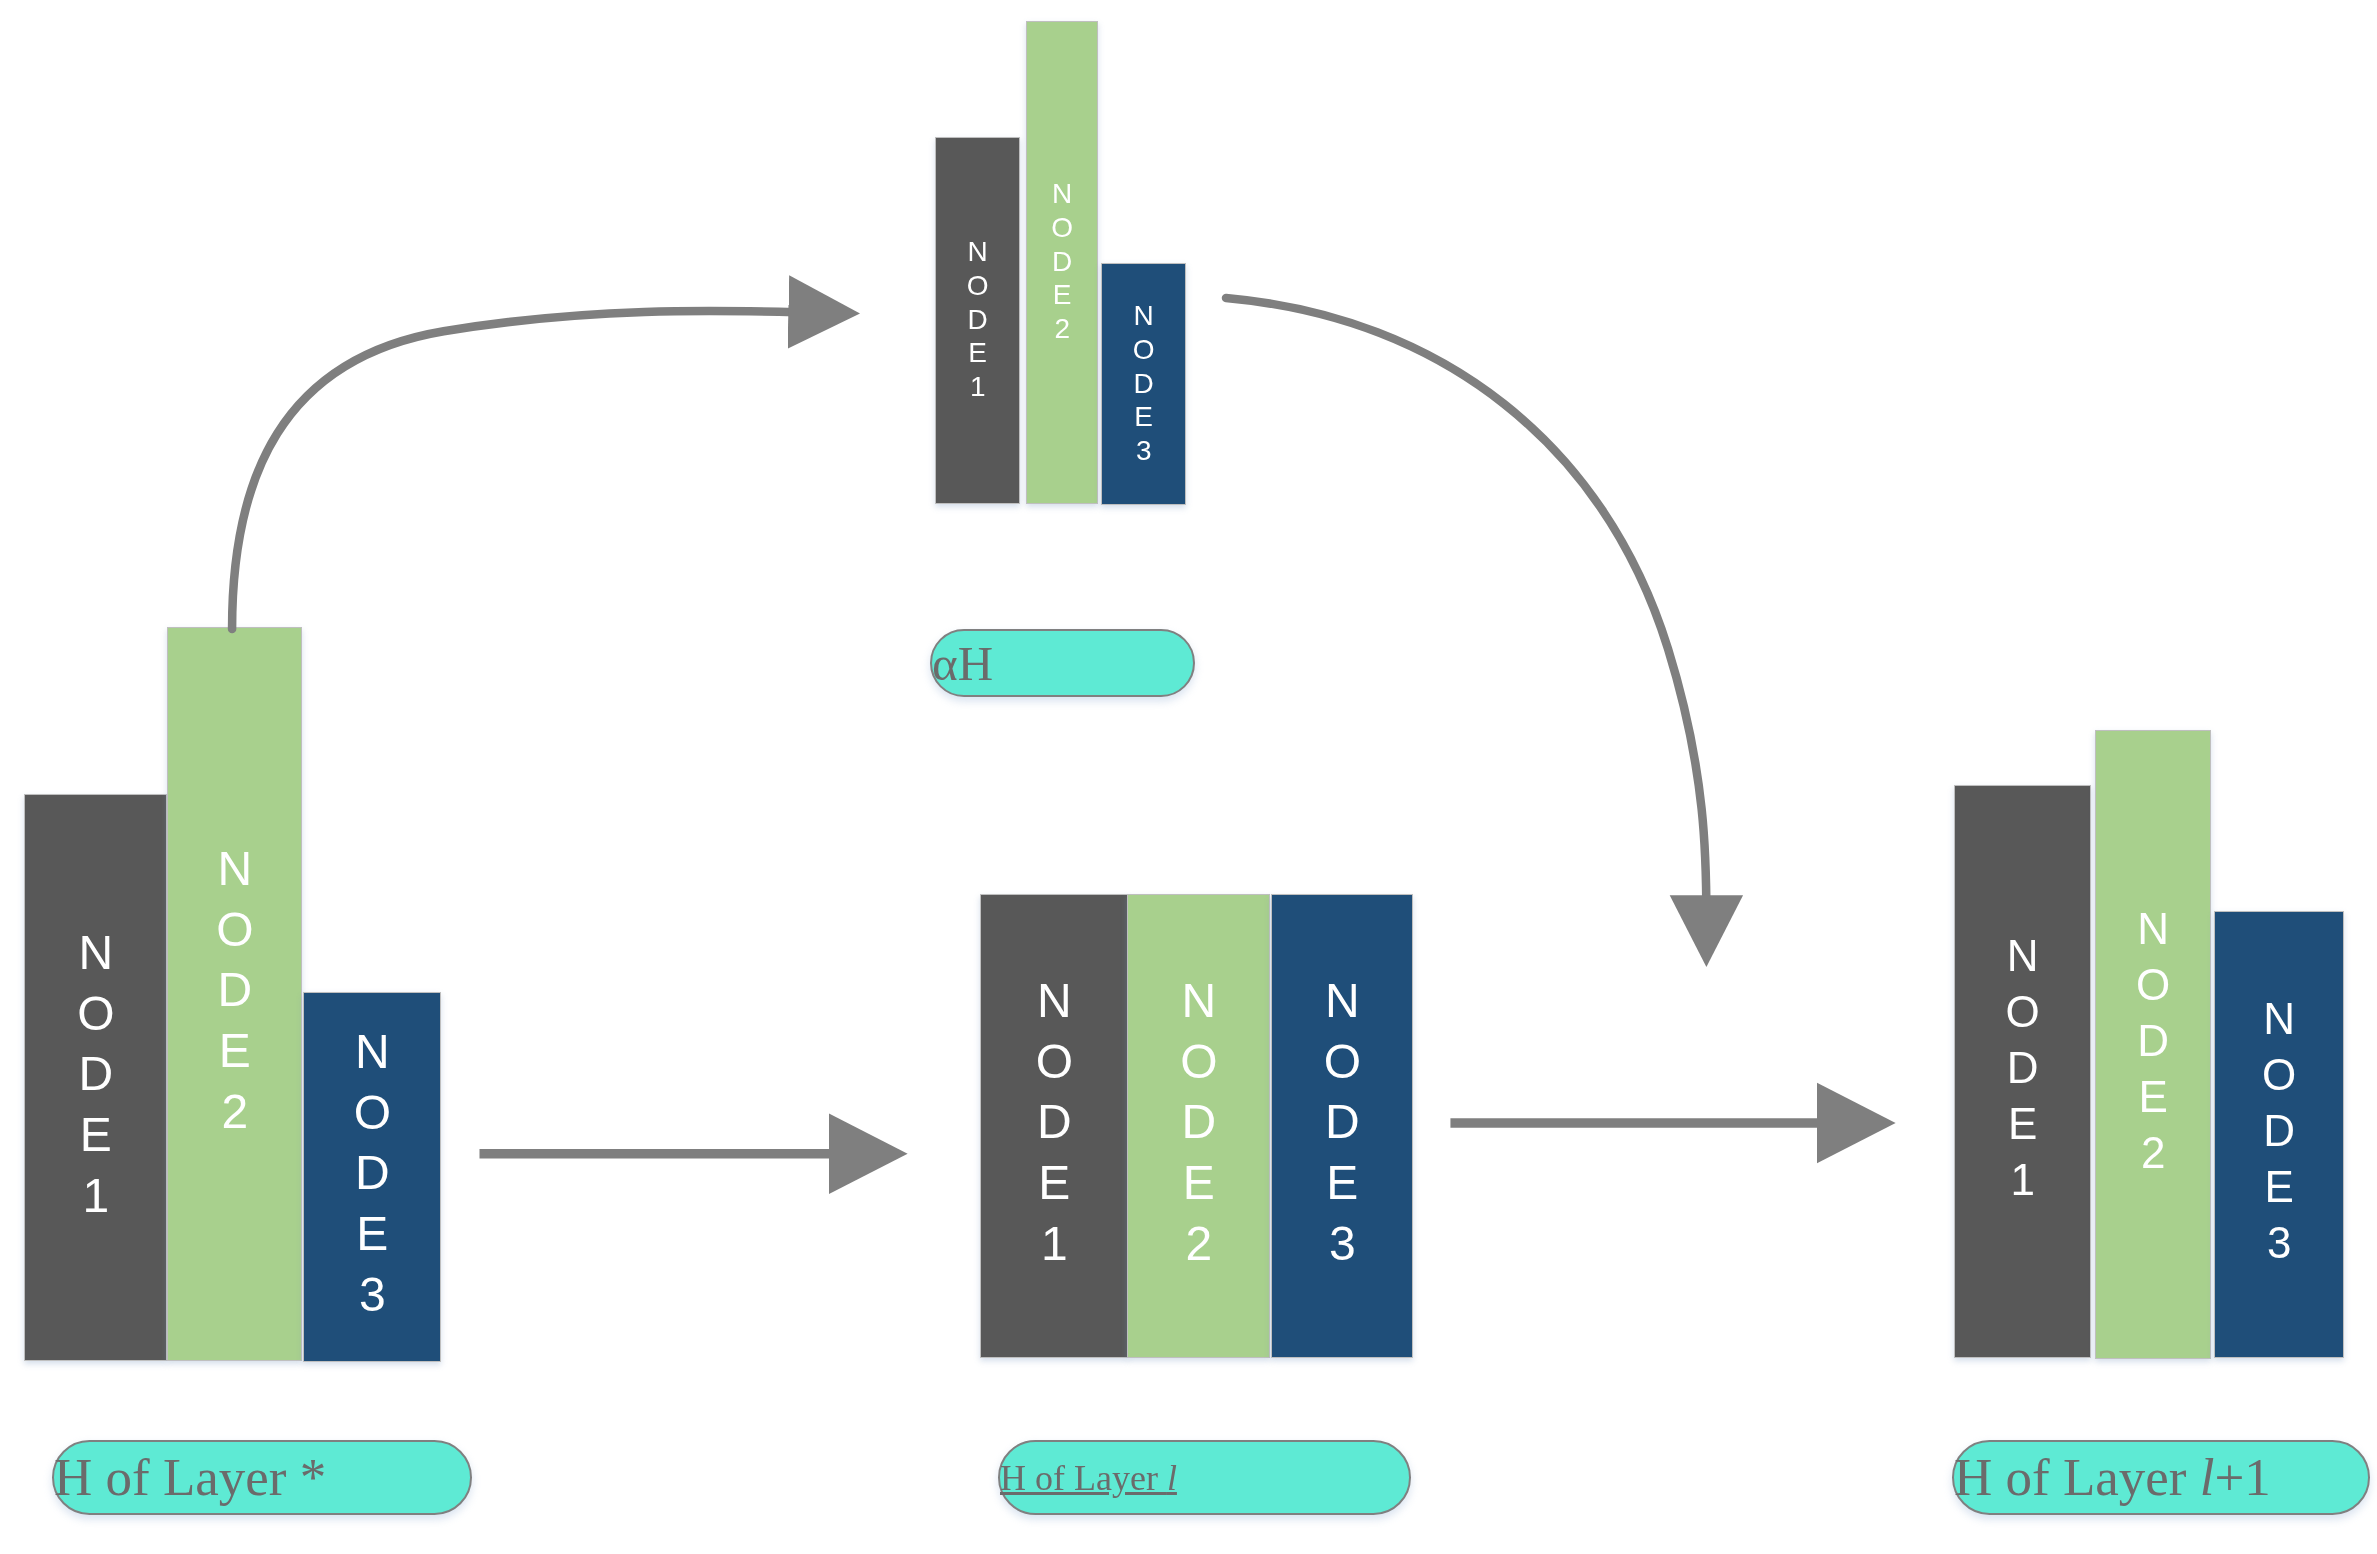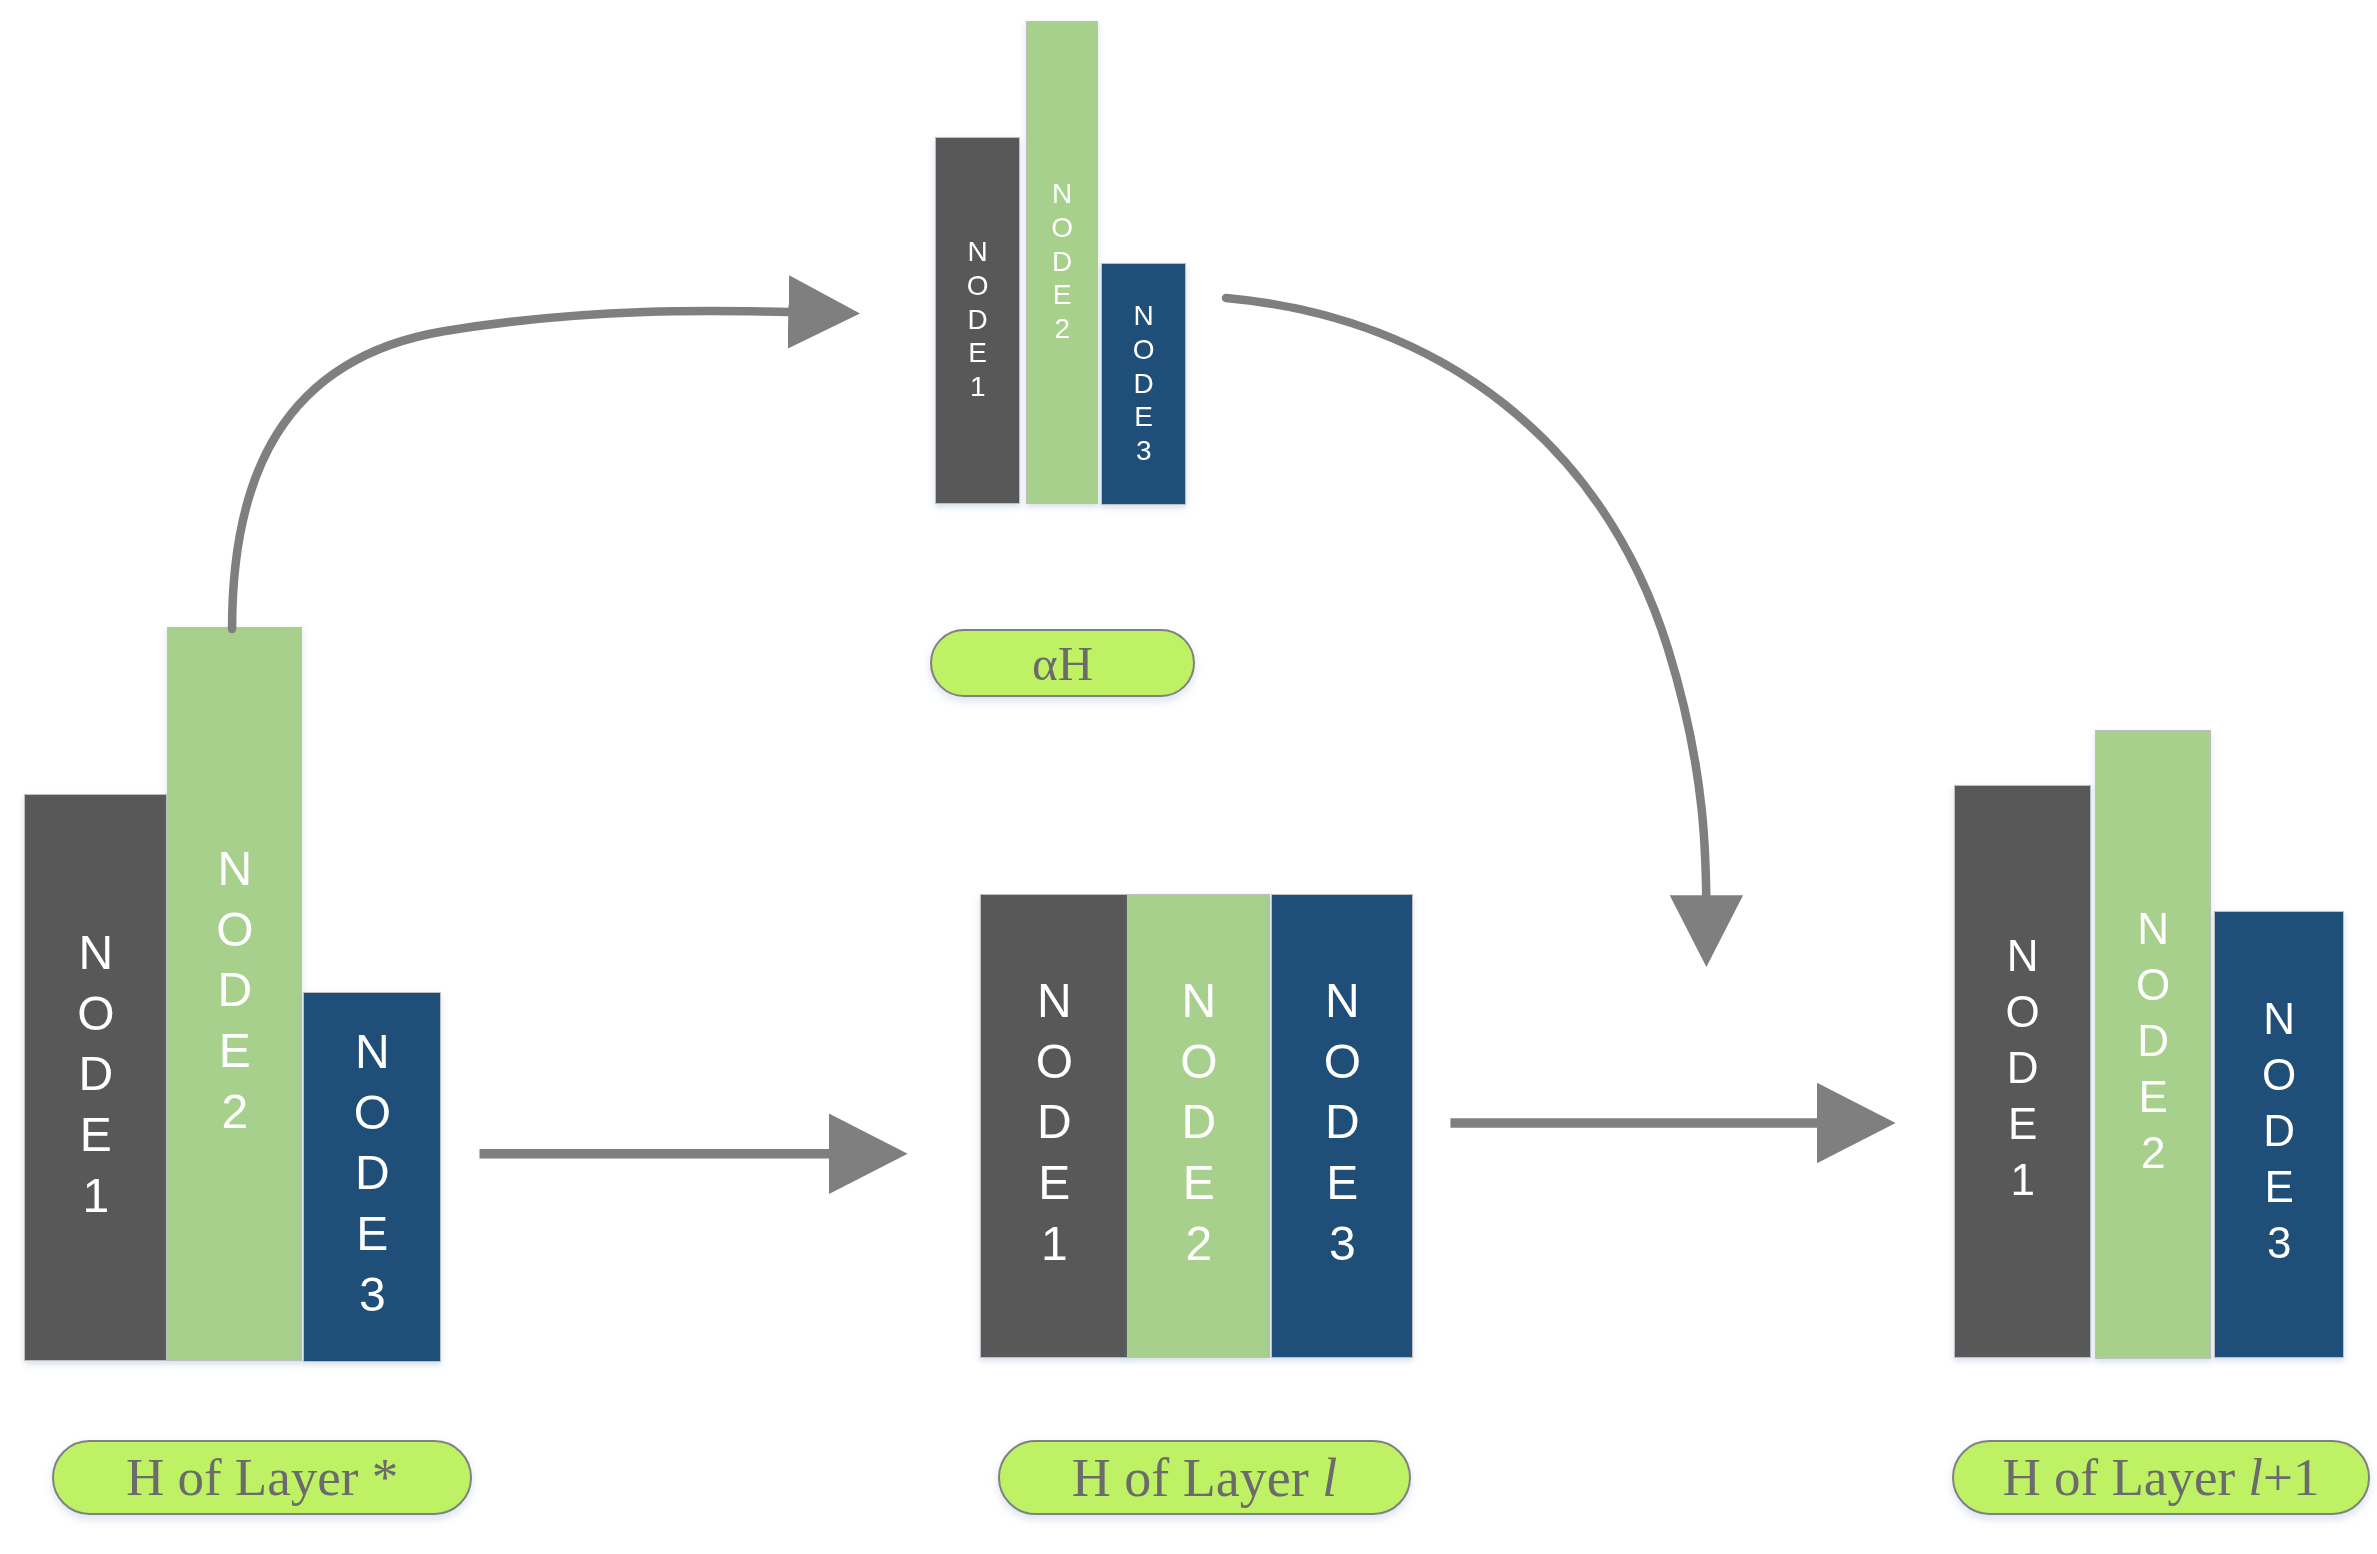--- a/index.html
+++ b/index.html
@@ -50,26 +50,25 @@
   .g3 .vlabel { font-size: 48px; }
   
   .g4 .vlabel { font-size: 44px; }
 
   
   .pill {
     position: absolute;
     box-sizing: border-box;
     border: 2.6px solid #808080;
     border-radius: 853px;
-    background: #bef264;
+    background: #5eead4;
     color: #6b6b6b;
     font-family: "Liberation Serif", serif;
     display: flex;
     align-items: center;
-    justify-content: center;
     box-shadow: 0 4.3px 8.5px rgba(140,170,210,0.33);
     white-space: nowrap;
   }
   .pill .txt { line-height: 1; }
   .pill em { font-style: italic; }
 
   
   #arrows {
     position: absolute;
     left: 0; top: 0;
@@ -114,21 +113,21 @@
   <div class="bar g3 c-gray" style="left:980px; top:894px; width:148px; height:464px;">
     <span class="vlabel">NODE1</span>
   </div>
   <div class="bar g3 c-green" style="left:1127px; top:894px; width:143px; height:464px;">
     <span class="vlabel">NODE2</span>
   </div>
   <div class="bar g3 c-blue" style="left:1271px; top:894px; width:142px; height:464px;">
     <span class="vlabel">NODE3</span>
   </div>
 
-  <div class="pill" style="left:998px; top:1440px; width:413px; height:75px; font-size:54px;">
+  <div class="pill" style="left:998px; top:1440px; width:413px; height:75px; font-size:36px;text-decoration:underline;">
     <span class="txt"><span>H of Layer </span><em>l</em></span>
   </div>
 
   <div class="bar g4 c-gray" style="left:1954px; top:785px; width:137px; height:573px;">
     <span class="vlabel">NODE1</span>
   </div>
   <div class="bar g4 c-green" style="left:2095px; top:730px; width:116px; height:629px;">
     <span class="vlabel">NODE2</span>
   </div>
   <div class="bar g4 c-blue" style="left:2214px; top:911px; width:130px; height:447px;">

